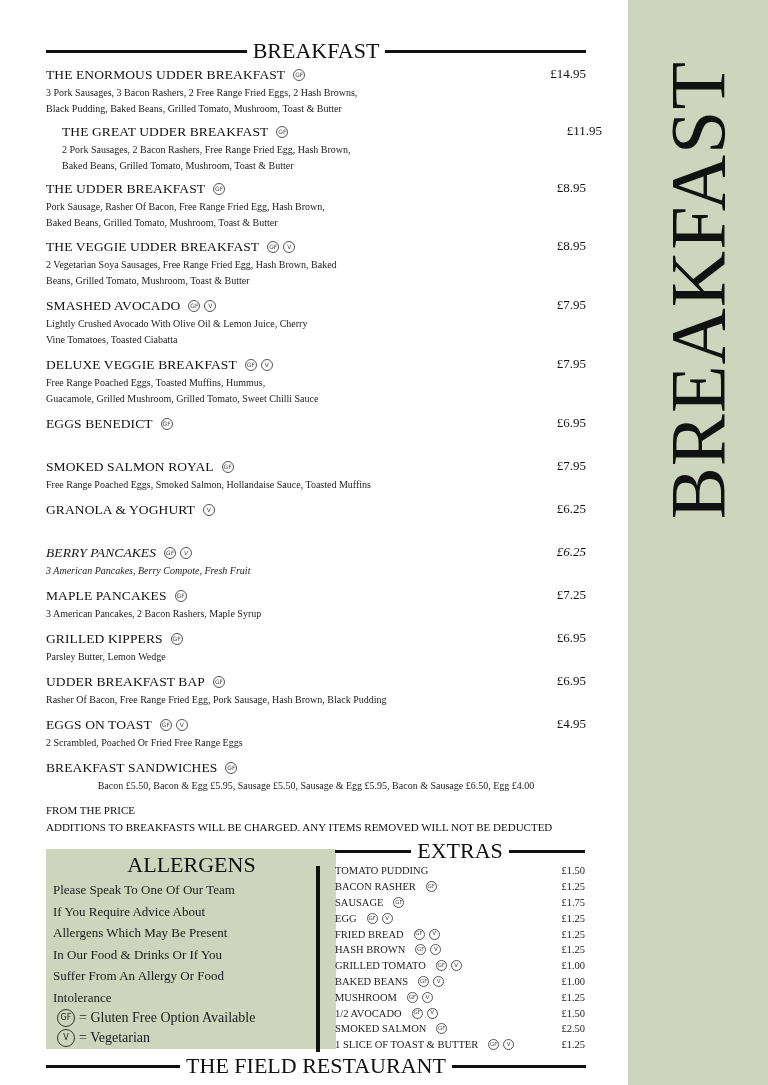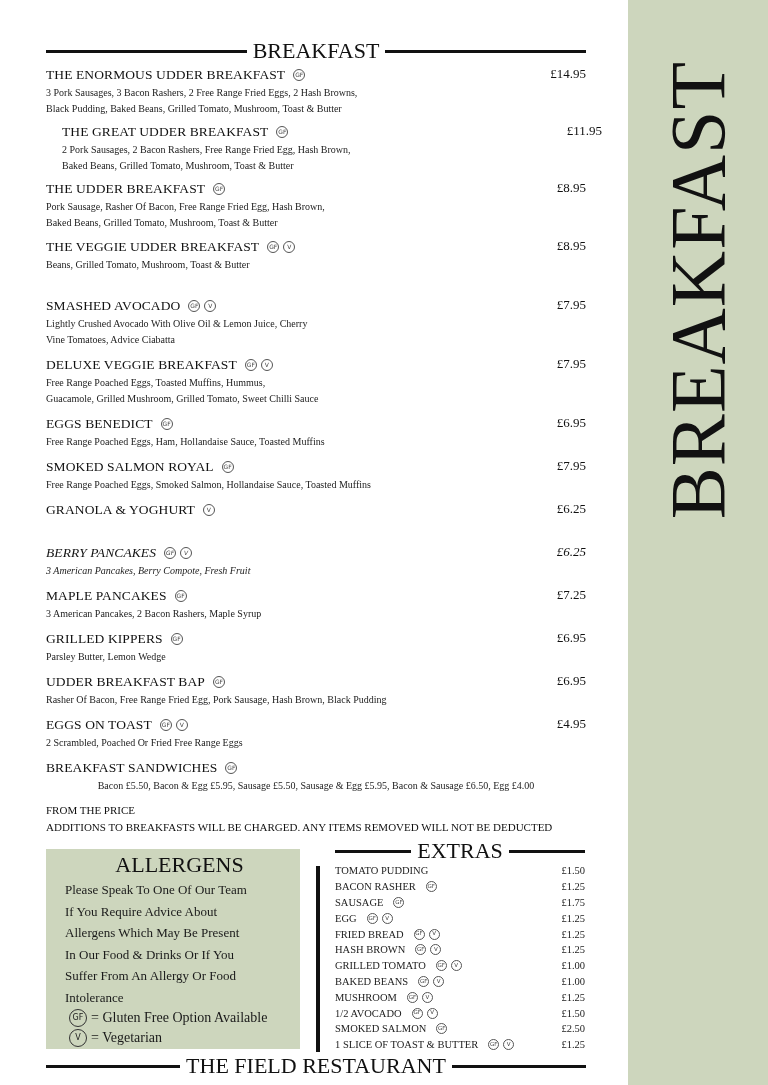--- a/index.html
+++ b/index.html
@@ -55,22 +55,22 @@
       font-family: "DejaVu Sans", sans-serif; font-size: 6px; color: #444;
       line-height: 1;
     }
 
     .notice {
       position: absolute; left: 46px; top: 802px; width: 540px;
       font-family: "Liberation Serif", serif; font-size: 11px; line-height: 17px; color: #111;
     }
 
     .allergens {
-      position: absolute; left: 46px; top: 849px; width: 254px; height: 200px;
-      background: #cdd6bd; padding: 4px 6px 0 19px;
+      position: absolute; left: 46px; top: 849px; width: 290px; height: 200px;
+      background: #cdd6bd; padding: 4px 6px 0 7px;
     }
     .allergens-title {
       font-family: "Liberation Serif", serif; font-size: 22px; text-align: center; color: #111;
       line-height: 24px; margin-bottom: 2px;
     }
     .allergens-text {
       font-family: "Liberation Serif", serif; font-size: 13px; line-height: 21.5px; color: #1a1a1a;
     }
     .legend-row {
       display: flex; align-items: center; font-family: "Liberation Serif", serif;
@@ -151,35 +151,36 @@
     <div class="item" style="top: 172px;">
       <div class="item-head">
          <span class="item-name">THE VEGGIE UDDER BREAKFAST</span>
          <span class="tags">
           <span class="tag">GF</span>
           <span class="tag">V</span>
         </span>
        </div>
        <span class="item-price">£8.95</span>
        <div class="item-desc">
+         <div>2 Vegetarian Soya Sausages, Free Range Fried Egg, Hash Brown, Baked</div>
          <div>Beans, Grilled Tomato, Mushroom, Toast &amp; Butter</div>
        </div>
     </div>
     <div class="item" style="top: 231px;">
       <div class="item-head">
          <span class="item-name">SMASHED AVOCADO</span>
          <span class="tags">
           <span class="tag">GF</span>
           <span class="tag">V</span>
         </span>
        </div>
        <span class="item-price">£7.95</span>
        <div class="item-desc">
          <div>Lightly Crushed Avocado With Olive Oil &amp; Lemon Juice, Cherry</div>
-         <div>Vine Tomatoes, Advice Ciabatta</div>
+         <div>Vine Tomatoes, Toasted Ciabatta</div>
        </div>
     </div>
     <div class="item" style="top: 290px;">
       <div class="item-head">
          <span class="item-name">DELUXE VEGGIE BREAKFAST</span>
          <span class="tags">
           <span class="tag">GF</span>
           <span class="tag">V</span>
         </span>
        </div>
@@ -190,24 +191,20 @@
        </div>
     </div>
     <div class="item" style="top: 349px;">
       <div class="item-head">
          <span class="item-name">EGGS BENEDICT</span>
          <span class="tags">
           <span class="tag">GF</span>
         </span>
        </div>
        <span class="item-price">£6.95</span>
-       <div class="item-desc">
-         <div>Free Range Poached Eggs, Ham, Hollandaise Sauce, Toasted Muffins</div>
-         <div></div>
-       </div>
     </div>
     <div class="item" style="top: 392px;">
       <div class="item-head">
          <span class="item-name">SMOKED SALMON ROYAL</span>
          <span class="tags">
           <span class="tag">GF</span>
         </span>
        </div>
        <span class="item-price">£7.95</span>
        <div class="item-desc">

